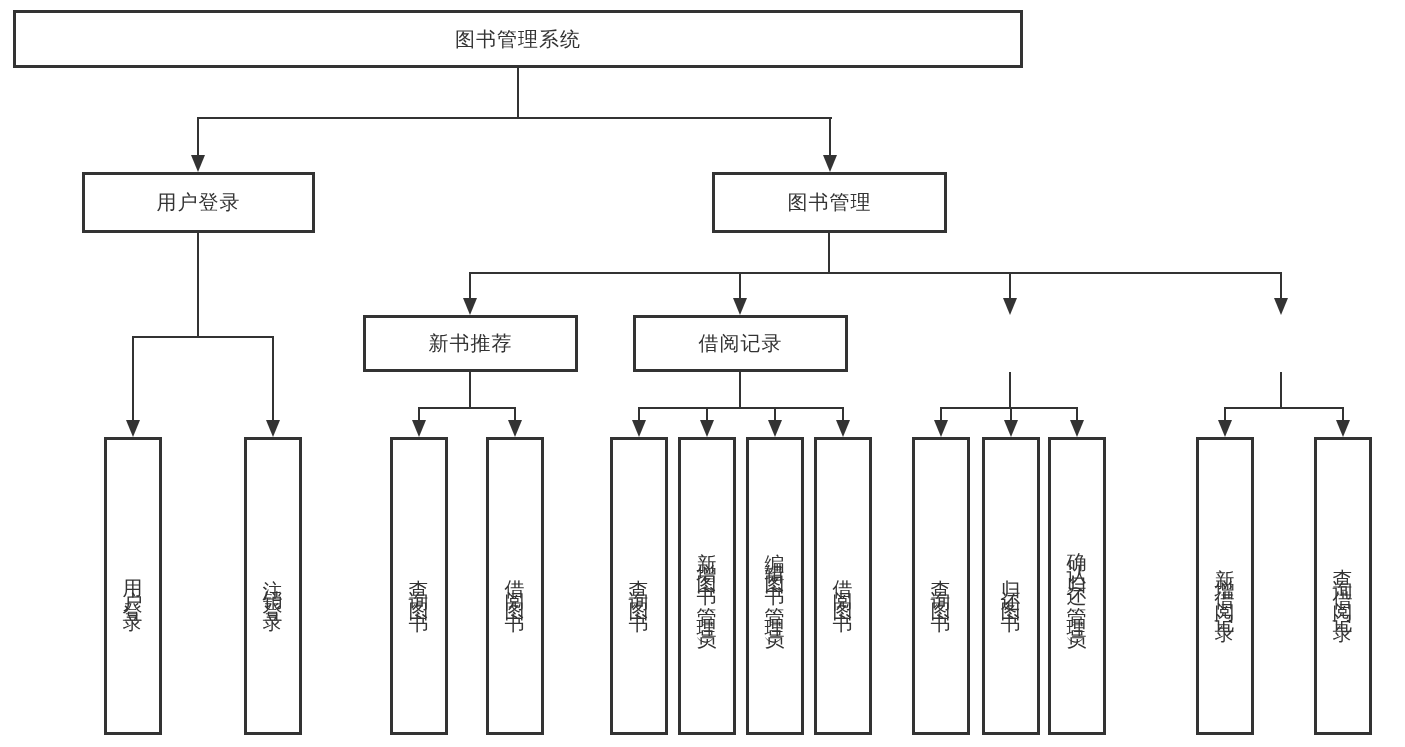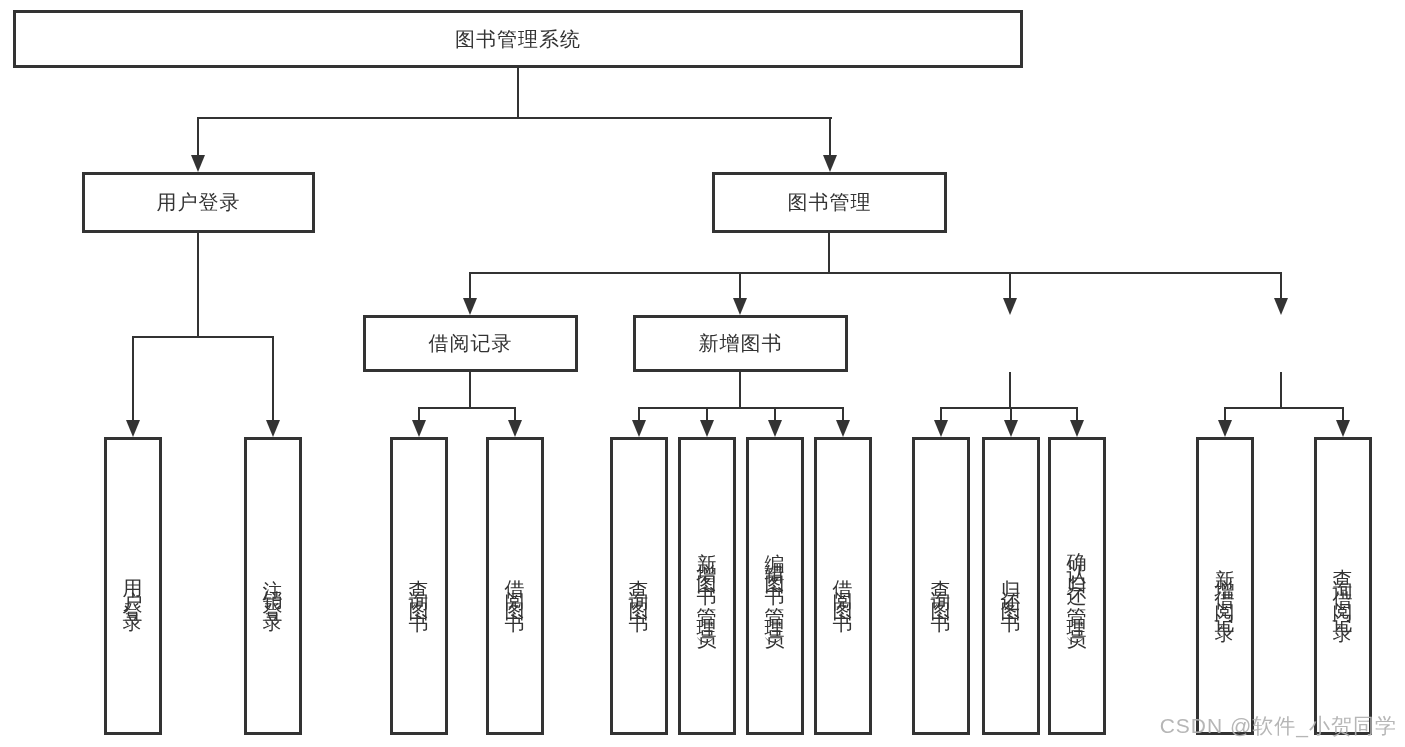--- a/index.html
+++ b/index.html
@@ -59,22 +59,22 @@
   <div class="hline" style="left:470px; top:272px; width:812px;"></div>
   <div class="vline" style="left:469px;  top:272px; height:27px;"></div>
   <div class="arrow" style="left:463px;  top:298px;"></div>
   <div class="vline" style="left:739px;  top:272px; height:27px;"></div>
   <div class="arrow" style="left:733px;  top:298px;"></div>
   <div class="vline" style="left:1009px; top:272px; height:27px;"></div>
   <div class="arrow" style="left:1003px; top:298px;"></div>
   <div class="vline" style="left:1280px; top:272px; height:27px;"></div>
   <div class="arrow" style="left:1274px; top:298px;"></div>
 
-  <div class="box hbox" style="left:363px; top:315px; width:215px; height:57px;">借阅记录</div>
-  <div class="box hbox" style="left:633px; top:315px; width:215px; height:57px;">新增图书</div>
+  <div class="box hbox" style="left:363px; top:315px; width:215px; height:57px;">新书推荐</div>
+  <div class="box hbox" style="left:633px; top:315px; width:215px; height:57px;">借阅记录</div>
 
   <div class="vline" style="left:469px; top:372px; height:37px;"></div>
   <div class="hline" style="left:418px; top:407px; width:98px;"></div>
   <div class="vline" style="left:418px; top:407px; height:14px;"></div>
   <div class="arrow" style="left:412px; top:420px;"></div>
   <div class="vline" style="left:514px; top:407px; height:14px;"></div>
   <div class="arrow" style="left:508px; top:420px;"></div>
 
   <div class="vline" style="left:739px; top:372px; height:37px;"></div>
   <div class="hline" style="left:638px; top:407px; width:206px;"></div>
@@ -114,15 +114,14 @@
   <div class="box vbox" style="left:746px; top:437px; width:58px; height:298px;">编辑图书（管理员）</div>
   <div class="box vbox" style="left:814px; top:437px; width:58px; height:298px;">借阅图书</div>
 
   <div class="box vbox" style="left:912px; top:437px; width:58px; height:298px;">查询图书</div>
   <div class="box vbox" style="left:982px; top:437px; width:58px; height:298px;">归还图书</div>
   <div class="box vbox" style="left:1048px; top:437px; width:58px; height:298px;">确认归还（管理员）</div>
 
   <div class="box vbox" style="left:1196px; top:437px; width:58px; height:298px;">新增借阅记录</div>
   <div class="box vbox" style="left:1314px; top:437px; width:58px; height:298px;">查询借阅记录</div>
 
-  <div class="watermark">CSDN @软件_小贺同学</div>
 
 </div>
 
 </body></html>

